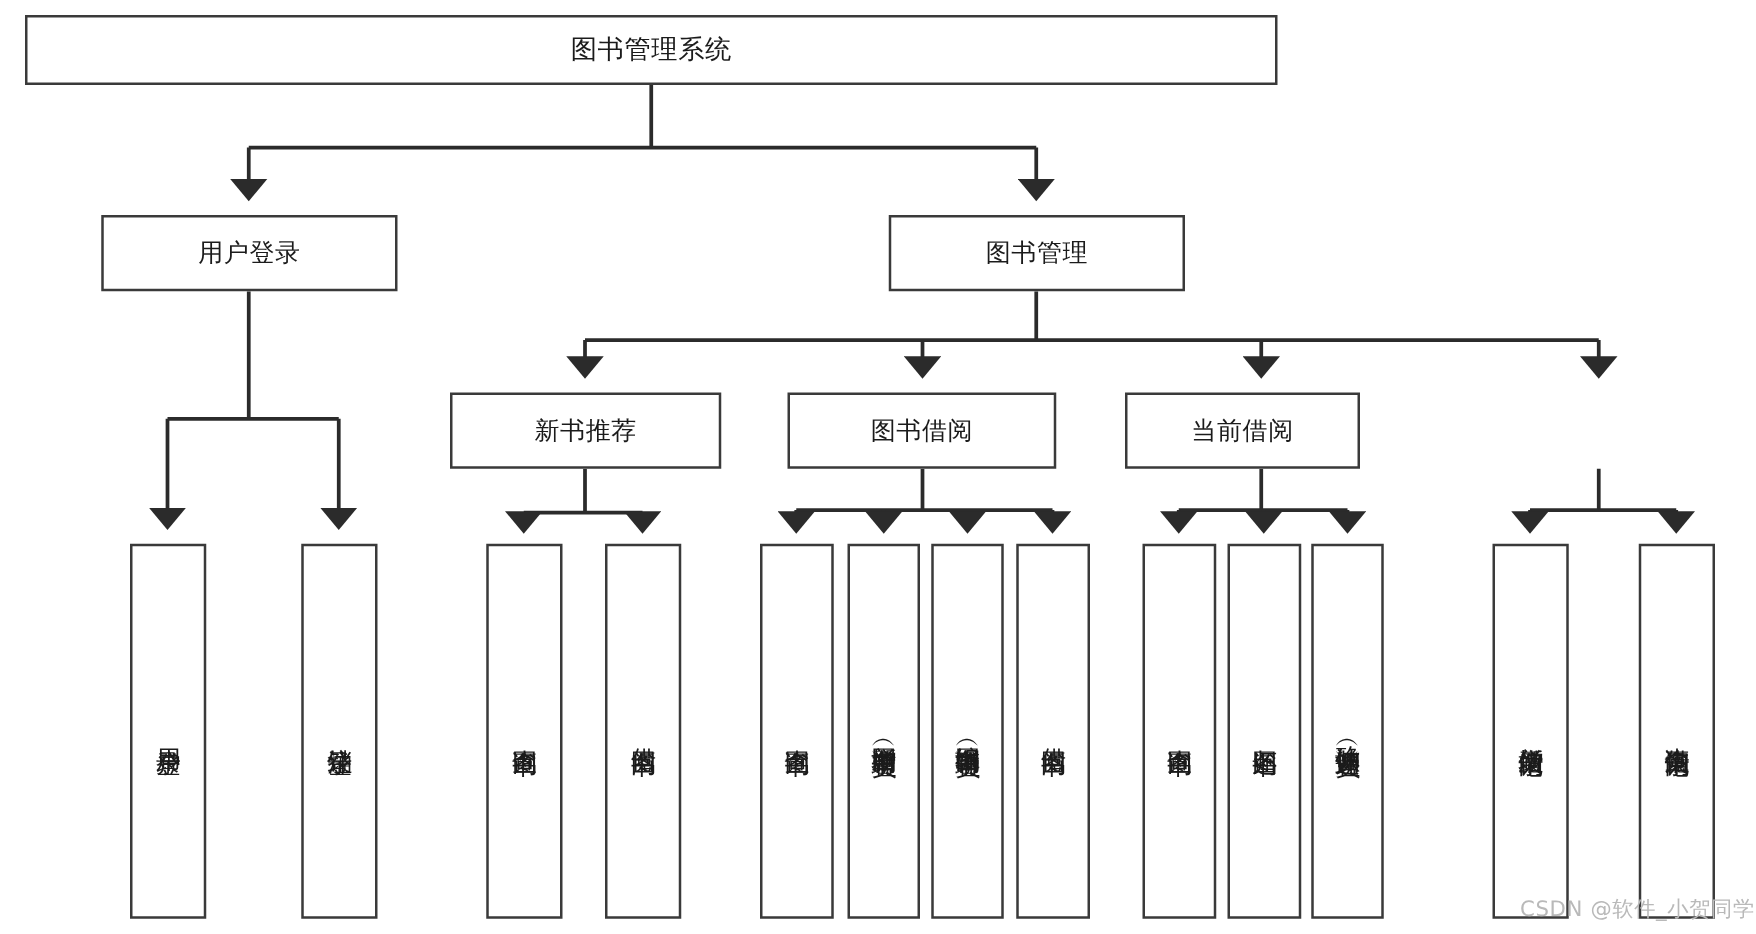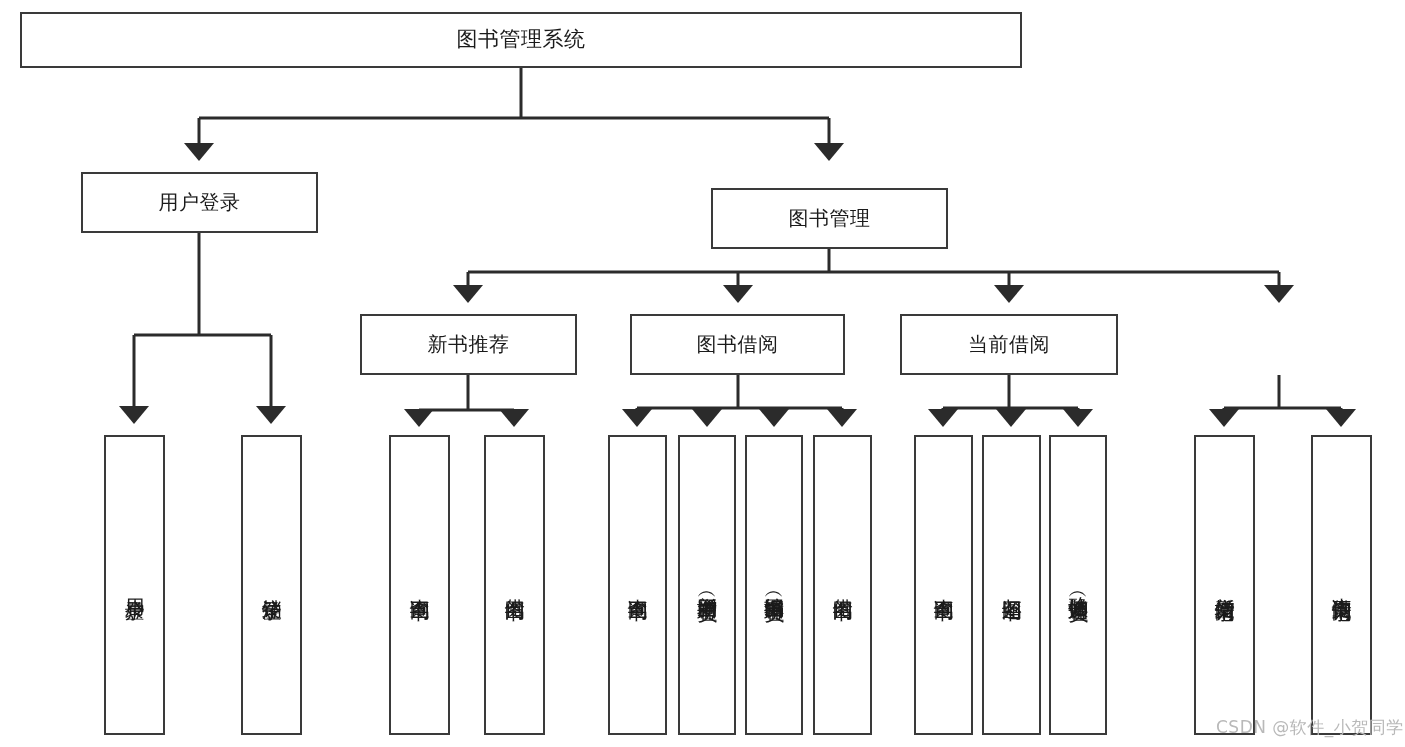--- a/index.html
+++ b/index.html
@@ -126,31 +126,31 @@
     </g>
   </svg>
 
   <div class="node root" style="left: 20px; top: 12px; width: 1002px; height: 56px;">
     <span class="lbl">图书管理系统</span>
   </div>
 
   <div class="node branch" style="left: 81px; top: 172px; width: 237px; height: 61px;">
     <span class="lbl">用户登录</span>
   </div>
-  <div class="node branch" style="left: 711px; top: 172px; width: 237px; height: 61px; margin-top: 16px;">
+  <div class="node branch" style="left: 711px; top: 172px; width: 237px; height: 61px;">
     <span class="lbl">图书管理</span>
   </div>
 
   <div class="node branch" style="left: 630px; top: 314px; width: 215px; height: 61px;">
     <span class="lbl">图书借阅</span>
   </div>
   <div class="node branch" style="left: 360px; top: 314px; width: 217px; height: 61px;">
     <span class="lbl">新书推荐</span>
   </div>
-  <div class="node branch" style="left: 900px; top: 314px; width: 218px; height: 61px;">
+  <div class="node branch" style="left: 900px; top: 314px; width: 188px; height: 61px;">
     <span class="lbl">当前借阅</span>
   </div>
 
   <div class="node leaf" style="left: 104px; top: 435px; width: 61px; height: 300px;">
     <span class="lbl">用户登录</span>
   </div>
   <div class="node leaf" style="left: 241px; top: 435px; width: 61px; height: 300px;">
     <span class="lbl">注销登录</span>
   </div>
   <div class="node leaf" style="left: 389px; top: 435px; width: 61px; height: 300px;">

